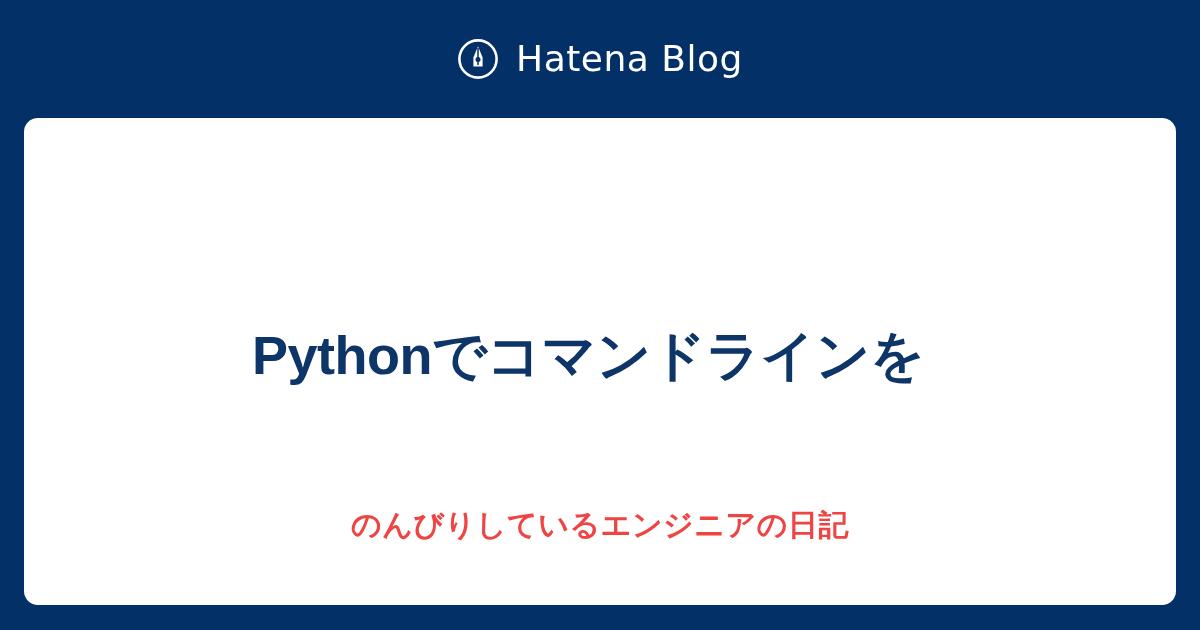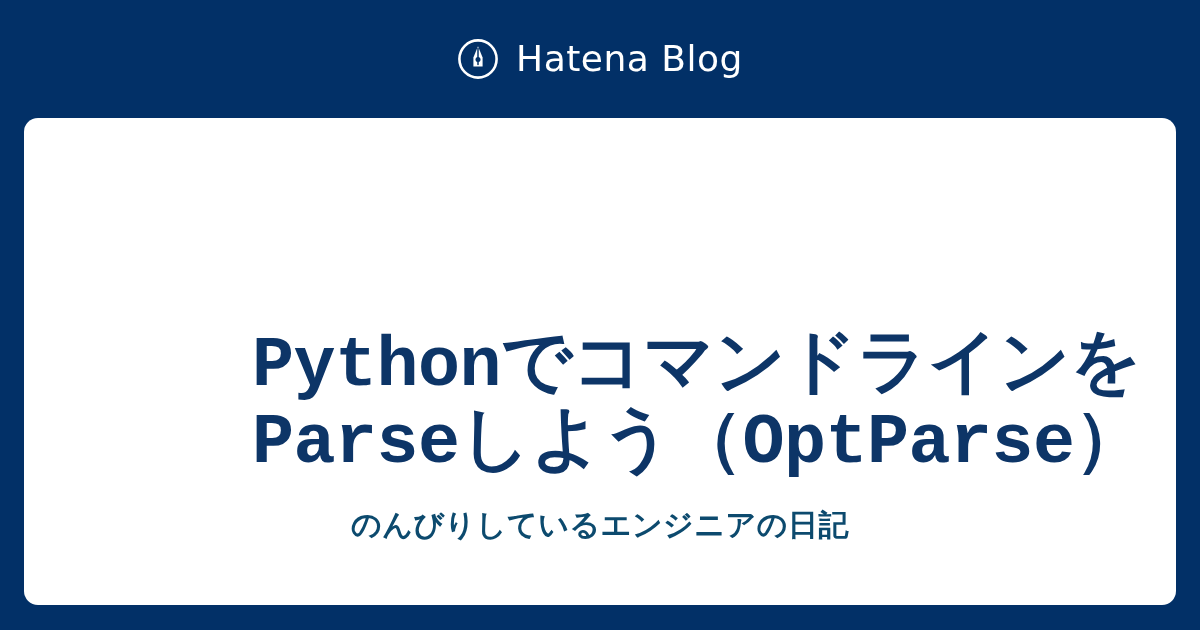--- a/index.html
+++ b/index.html
@@ -85,41 +85,41 @@
     font-family: "DejaVu Sans", "Liberation Sans", sans-serif;
   }
 
   
   .entry-title {
     position: absolute;
     left: 228px;
     top: 163px;
     width: 740px;
     color: #0d3567;
-    font-size: 70px;
+    font-size: 54px;
     font-weight: bold;
     line-height: 77px;
     letter-spacing: -0.5px;
     text-align: left;
-    font-family: Liberation Mono, monospace;
+    font-family: Liberation Sans, sans-serif;
   }
 
   .entry-title .title-line {
     display: block;
     white-space: nowrap;
   }
 
   
   .blog-name {
     position: absolute;
     left: 0;
     bottom: 62px;
     width: 100%;
     text-align: center;
-    color: #0c4a6e;
+    color: #ef4444;
     font-size: 30px;
     font-weight: bold;
     line-height: 1.2;
     letter-spacing: 0.5px;
     font-family: "DejaVu Sans", "Liberation Sans", sans-serif;
   }
 </style>
 </head>
 <body>
 
@@ -133,20 +133,19 @@
       <circle cx="21" cy="21.4" r="2.5" fill="#023067"></circle>
     </svg>
     <div class="brand-name">Hatena Blog</div>
   </div>
 
   <div class="content-panel">
 
 
     <h1 class="entry-title">
       <span class="title-line">Pythonでコマンドラインを</span>
-      <span class="title-line">Parseしよう（OptParse）</span>
     </h1>
 
     <div class="blog-name">のんびりしているエンジニアの日記</div>
 
   </div>
 
 </div>
 
 </body></html>

